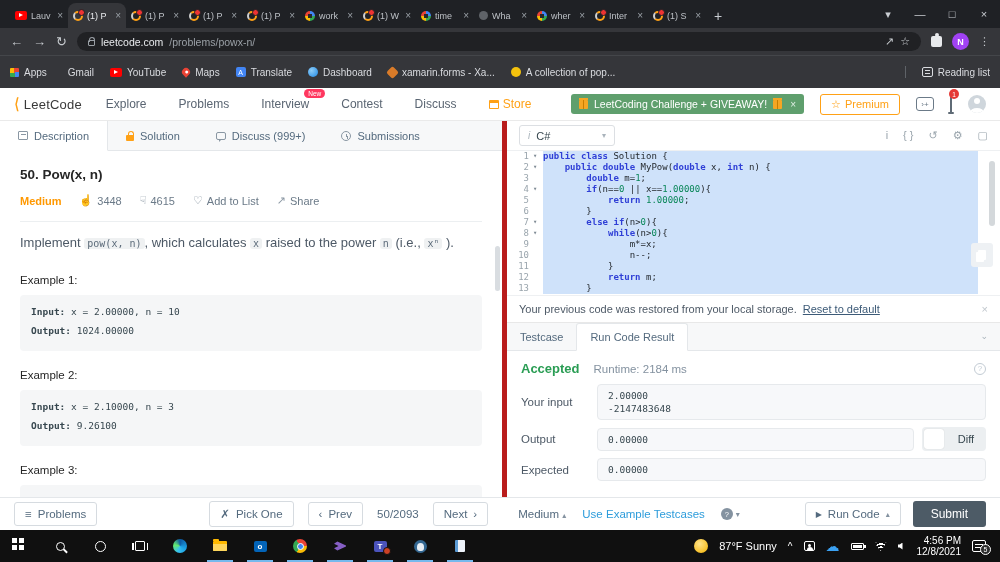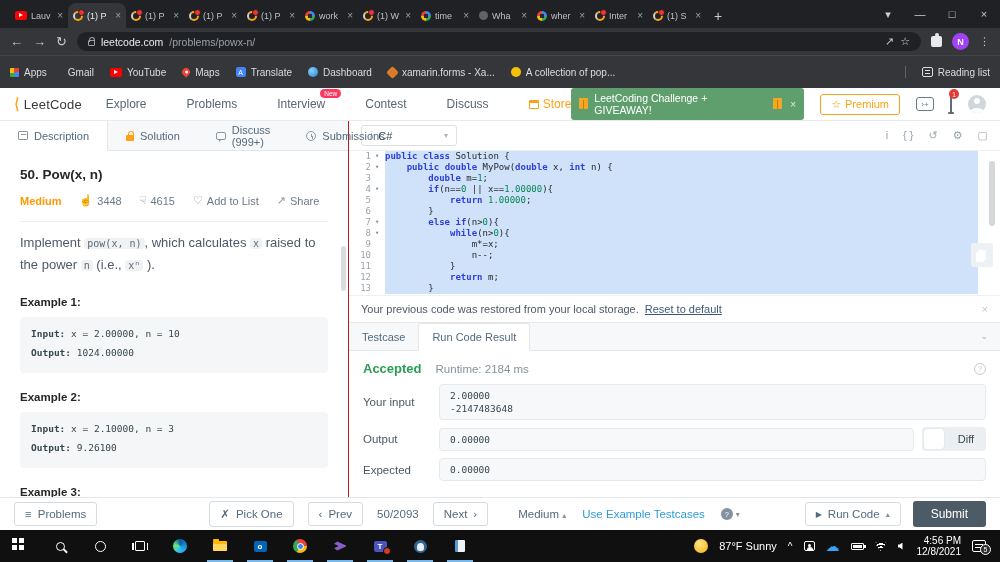--- a/index.html
+++ b/index.html
@@ -53,21 +53,21 @@
 .bmi[data-icon="collection"]{width:10px;height:10px;border-radius:50%;background:#f4c20d}
 .bmspacer{flex:1}
 .bmdivider{width:1px;height:12px;background:#5f6368}
 .rlico{width:11px;height:10px;border:1px solid #dadce0;border-radius:2px;background:linear-gradient(#dadce0 1px,transparent 1px) 2px 2px/5px 3px no-repeat,linear-gradient(#dadce0 1px,transparent 1px) 2px 5px/5px 3px no-repeat}
 
 
 .lcheader{height:33px;background:#fff;border-bottom:1px solid #eaeaea;display:flex;align-items:center;padding:0 14px;gap:0;flex:none}
 .lclogo{display:flex;align-items:center;gap:4px;margin-right:24px}
 .lcmark{color:#ffa116;font-weight:bold;font-size:15px;transform:scaleX(0.8)}
 .lcbrand{font-size:13px;color:#393939;letter-spacing:0.2px}
-.lcnav{display:flex;align-items:center;gap:40px;font-size:12px;color:#5a6572}
+.lcnav{display:flex;align-items:center;gap:32px;font-size:12px;color:#5a6572}
 .lcnavitem{position:relative;display:flex;align-items:center;gap:4px}
 .lcnavitem.accent{color:#ffa116}
 .navbadge{position:absolute;top:-8px;right:-16px;background:#ff375f;color:#fff;font-size:6.5px;padding:1px 4px;border-radius:6px}
 .navbadge:empty{display:none}
 .storeico{display:none}
 .lcnavitem.accent .storeico{display:inline-block;width:10px;height:9px;border:1px solid #ffa116;border-top:3px solid #ffa116;border-radius:1px}
 .banner{margin-left:auto;background:#5f9f6d;color:#fff;font-size:10.5px;padding:4px 8px;border-radius:3px;display:flex;align-items:center;gap:6px}
 .gift{width:9px;height:9px;background:linear-gradient(90deg,#f5a623 40%,#c87d00 40% 60%,#f5a623 60%);border-radius:1px;position:relative}
 .gift::before{content:"";position:absolute;top:-2px;left:0;right:0;height:2px;background:#f5a623}
 .bannerclose{color:#dfeee3;font-size:10px;margin-left:2px}
@@ -76,21 +76,21 @@
 .bellwrap{margin-left:16px;position:relative}
 .bell{width:11px;height:9px;border:1.5px solid #5f6b76;border-bottom:none;border-radius:6px 6px 0 0;position:relative}
 .bell::after{content:"";position:absolute;bottom:-2px;left:-3px;right:-3px;height:2px;background:#5f6b76;border-radius:1px}
 .bellbadge{position:absolute;top:-6px;right:-7px;background:#e53935;color:#fff;border-radius:50%;width:10px;height:10px;font-size:6.5px;display:flex;align-items:center;justify-content:center}
 .lcavatar{margin-left:16px;width:18px;height:18px;border-radius:50%;background:#cfd6dc;position:relative;overflow:hidden}
 .lcavatar::before{content:"";position:absolute;top:3px;left:6px;width:6px;height:6px;background:#fff;border-radius:50%}
 .lcavatar::after{content:"";position:absolute;bottom:-4px;left:2px;width:14px;height:9px;background:#fff;border-radius:50% 50% 0 0}
 
 
 .content{flex:1;display:flex;min-height:0}
-.leftcol{width:349px;flex:none;border-right:1px solid #b91c1c;display:flex;flex-direction:column;min-height:0}
+.leftcol{width:507px;flex:none;border-right:5px solid #b91c1c;display:flex;flex-direction:column;min-height:0}
 .rightcol{flex:1;display:flex;flex-direction:column;min-height:0}
 
 
 .ptabs{height:30px;background:#f7f8f9;border-bottom:1px solid #e4e7ea;display:flex;align-items:stretch;flex:none}
 .ptab{display:flex;align-items:center;gap:6px;padding:0 18px;font-size:11px;color:#546a7e;position:relative}
 .ptab.active{background:#fff;border-right:1px solid #e4e7ea;margin-bottom:-1px;border-bottom:1px solid #fff}
 .licon{position:relative;display:inline-block;flex:none}
 .licon[data-icon="description"]{width:10px;height:9px;border:1px solid #8a97a3;border-radius:1px;background:linear-gradient(#8a97a3 1px,transparent 1px) 2px 2px/5px 3px no-repeat}
 .licon[data-icon="lock"]{width:8px;height:6px;background:#ffa116;border-radius:1px;margin-top:4px}
 .licon[data-icon="lock"]::before{content:"";position:absolute;top:-4px;left:1.5px;width:4px;height:4px;border:1px solid #ffa116;border-bottom:none;border-radius:3px 3px 0 0}
@@ -103,21 +103,21 @@
 .probbody{flex:1;overflow:hidden;padding:16px 20px 0 20px;position:relative}
 .probtitle{font-size:13.5px;font-weight:bold;color:#262626}
 .probmeta{display:flex;align-items:center;gap:18px;margin-top:12px;font-size:11px;color:#6b7a88}
 .diffbadge{color:#ff9800;font-weight:bold}
 .metaitem{display:flex;align-items:center;gap:4px}
 .metag{font-size:11px;color:#8a97a3}
 .probhr{border:none;border-top:1px solid #eceff1;margin:14px 0 12px 0}
 .statement{font-size:0;line-height:18px;color:#4d5966}
 .statement span{font-size:13px;white-space:pre-wrap}
 .statement .code-chip{font-family:"DejaVu Sans Mono",monospace;font-size:10px;background:#eff1f2;color:#5c6b7a;padding:0 3px;border-radius:3px}
-.exh{font-size:11.5px;font-weight:bold;color:#262626;margin-top:18px}
+.exh{font-size:11.5px;font-weight:normal;color:#262626;margin-top:18px}
 .exbox{margin-top:9px;background:#f5f6f7;border-radius:4px;padding:9px 11px;line-height:16px}
 .exline{font-size:0}
 .exline span{font-family:"DejaVu Sans Mono",monospace;font-size:9.5px;color:#37474f;white-space:pre-wrap}
 .exline .exlabel{font-weight:bold}
 .leftscroll{position:absolute;right:2px;top:95px;width:5px;height:45px;background:#d9dde1;border-radius:3px}
 
 
 .edtoolbar{height:30px;display:flex;align-items:center;padding:0 12px;border-bottom:1px solid #eef0f2;flex:none}
 .langsel{width:96px;height:21px;border:1px solid #dcdfe3;border-radius:3px;display:flex;align-items:center;gap:6px;padding:0 8px;font-size:11px;color:#37474f}
 .langinfo{color:#aab4bc;font-style:italic;font-size:10px}

